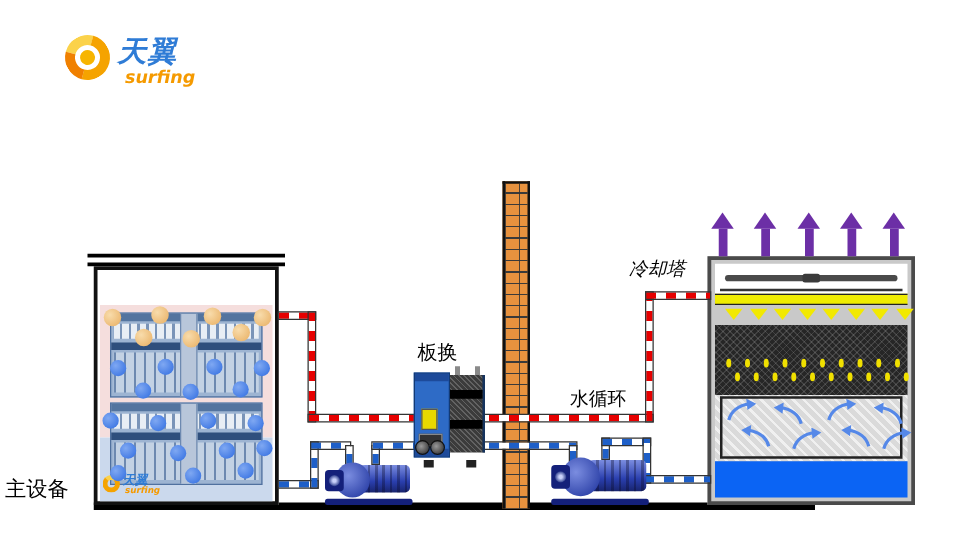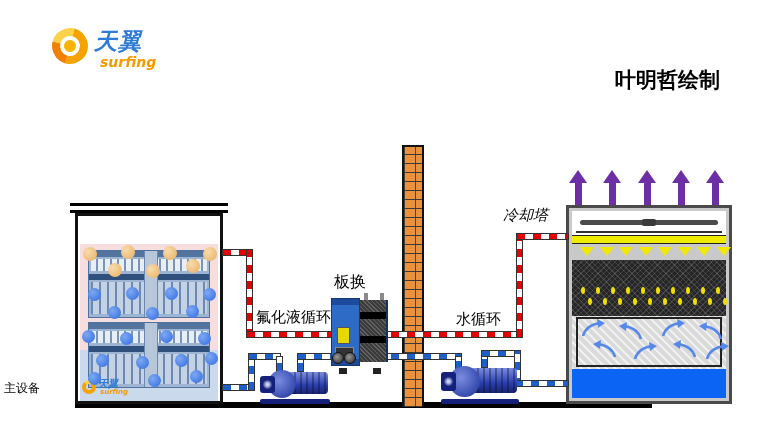--- a/index.html
+++ b/index.html
@@ -48,21 +48,21 @@
   .tank-logo{position:absolute;left:4px;bottom:2px;width:56px;height:22px;}
   .mini-swirl{position:absolute;left:0;top:3px;width:14px;height:14px;border-radius:50%;
       border:4px solid #F5A300;border-top-color:#FBD24A;box-sizing:border-box;}
   .mini-brand{position:absolute;left:16px;top:0;font-size:10px;font-weight:bold;
       font-style:italic;color:#2F7CD6;}
   .mini-sub{position:absolute;left:18px;top:11px;font-size:7px;font-weight:bold;
       font-style:italic;color:#F59A00;}
 
   
   .lbl{z-index:7;font-size:15px;color:#000;white-space:nowrap;}
-  .lbl-main{left:4px;top:380px;font-size:12px;}
+  .lbl-main{left:4px;top:380px;font-size:17px;}
   .lbl-hx{left:334px;top:272px;font-size:16px;text-align:right;}
   .lbl-fluor{left:256px;top:308px;}
   .lbl-water{left:456px;top:310px;}
   .lbl-tower{left:503px;top:206px;font-style:italic;}
 
   
   .pipe{position:absolute;border:1px solid #333;box-sizing:border-box;z-index:4;}
   .pipe.red.h{background:repeating-linear-gradient(90deg,#E60000 0 8px,#fff 8px 16px);}
   .pipe.red.v{background:repeating-linear-gradient(0deg,#E60000 0 8px,#fff 8px 16px);}
   .pipe.blue.h{background:repeating-linear-gradient(90deg,#1E5FC8 0 8px,#fff 8px 16px);}
@@ -146,21 +146,20 @@
 
 <div id="stage">
 
   <div class="abs logo">
     <div class="swirl"></div>
     <div class="logo-brand">天翼</div>
     <div class="logo-sub">surfing</div>
   </div>
 
 
-  <div class="abs credit">叶明哲绘制</div>
 
   <div class="abs floor"></div>
 
   <div class="abs wall"></div>
 
   <div class="abs tank-lid"></div>
   <div class="abs tank">
     <div class="vapor"></div>
     <div class="liquid"></div>
     <div class="cab" style="top:34px;height:68px;">
@@ -365,17 +364,16 @@
         <div class="stem"></div>
       </div>
       <div class="abs parrow" style="left: 706px; top: 170px;">
         <div class="head"></div>
         <div class="stem"></div>
       </div>
     </div>
 
   <div class="abs lbl lbl-main">主设备</div>
   <div class="abs lbl lbl-hx">板换</div>
-  <div class="abs lbl lbl-fluor">氟化液循环</div>
   <div class="abs lbl lbl-water">水循环</div>
   <div class="abs lbl lbl-tower">冷却塔</div>
 
 </div>
 
 </body></html>

